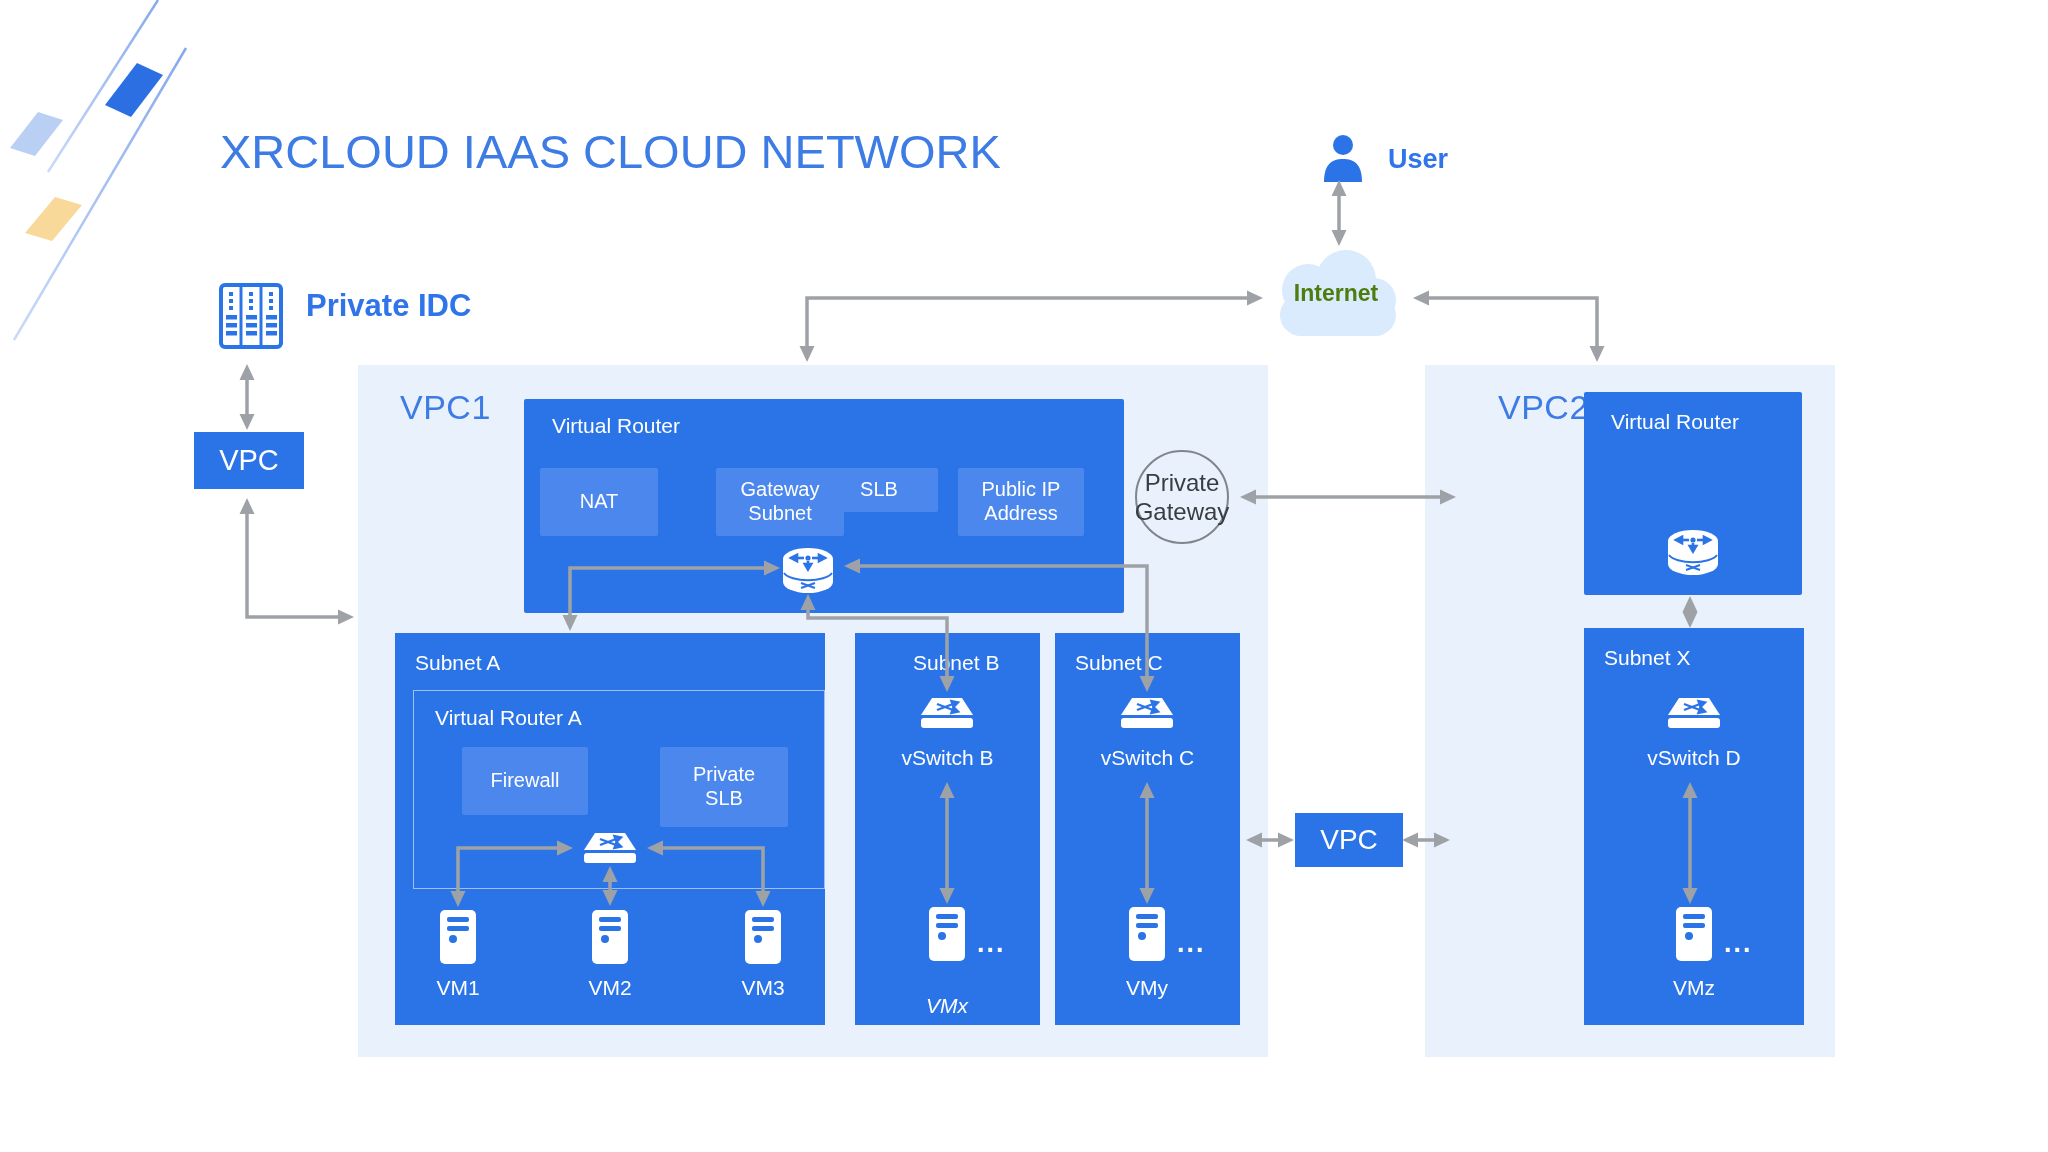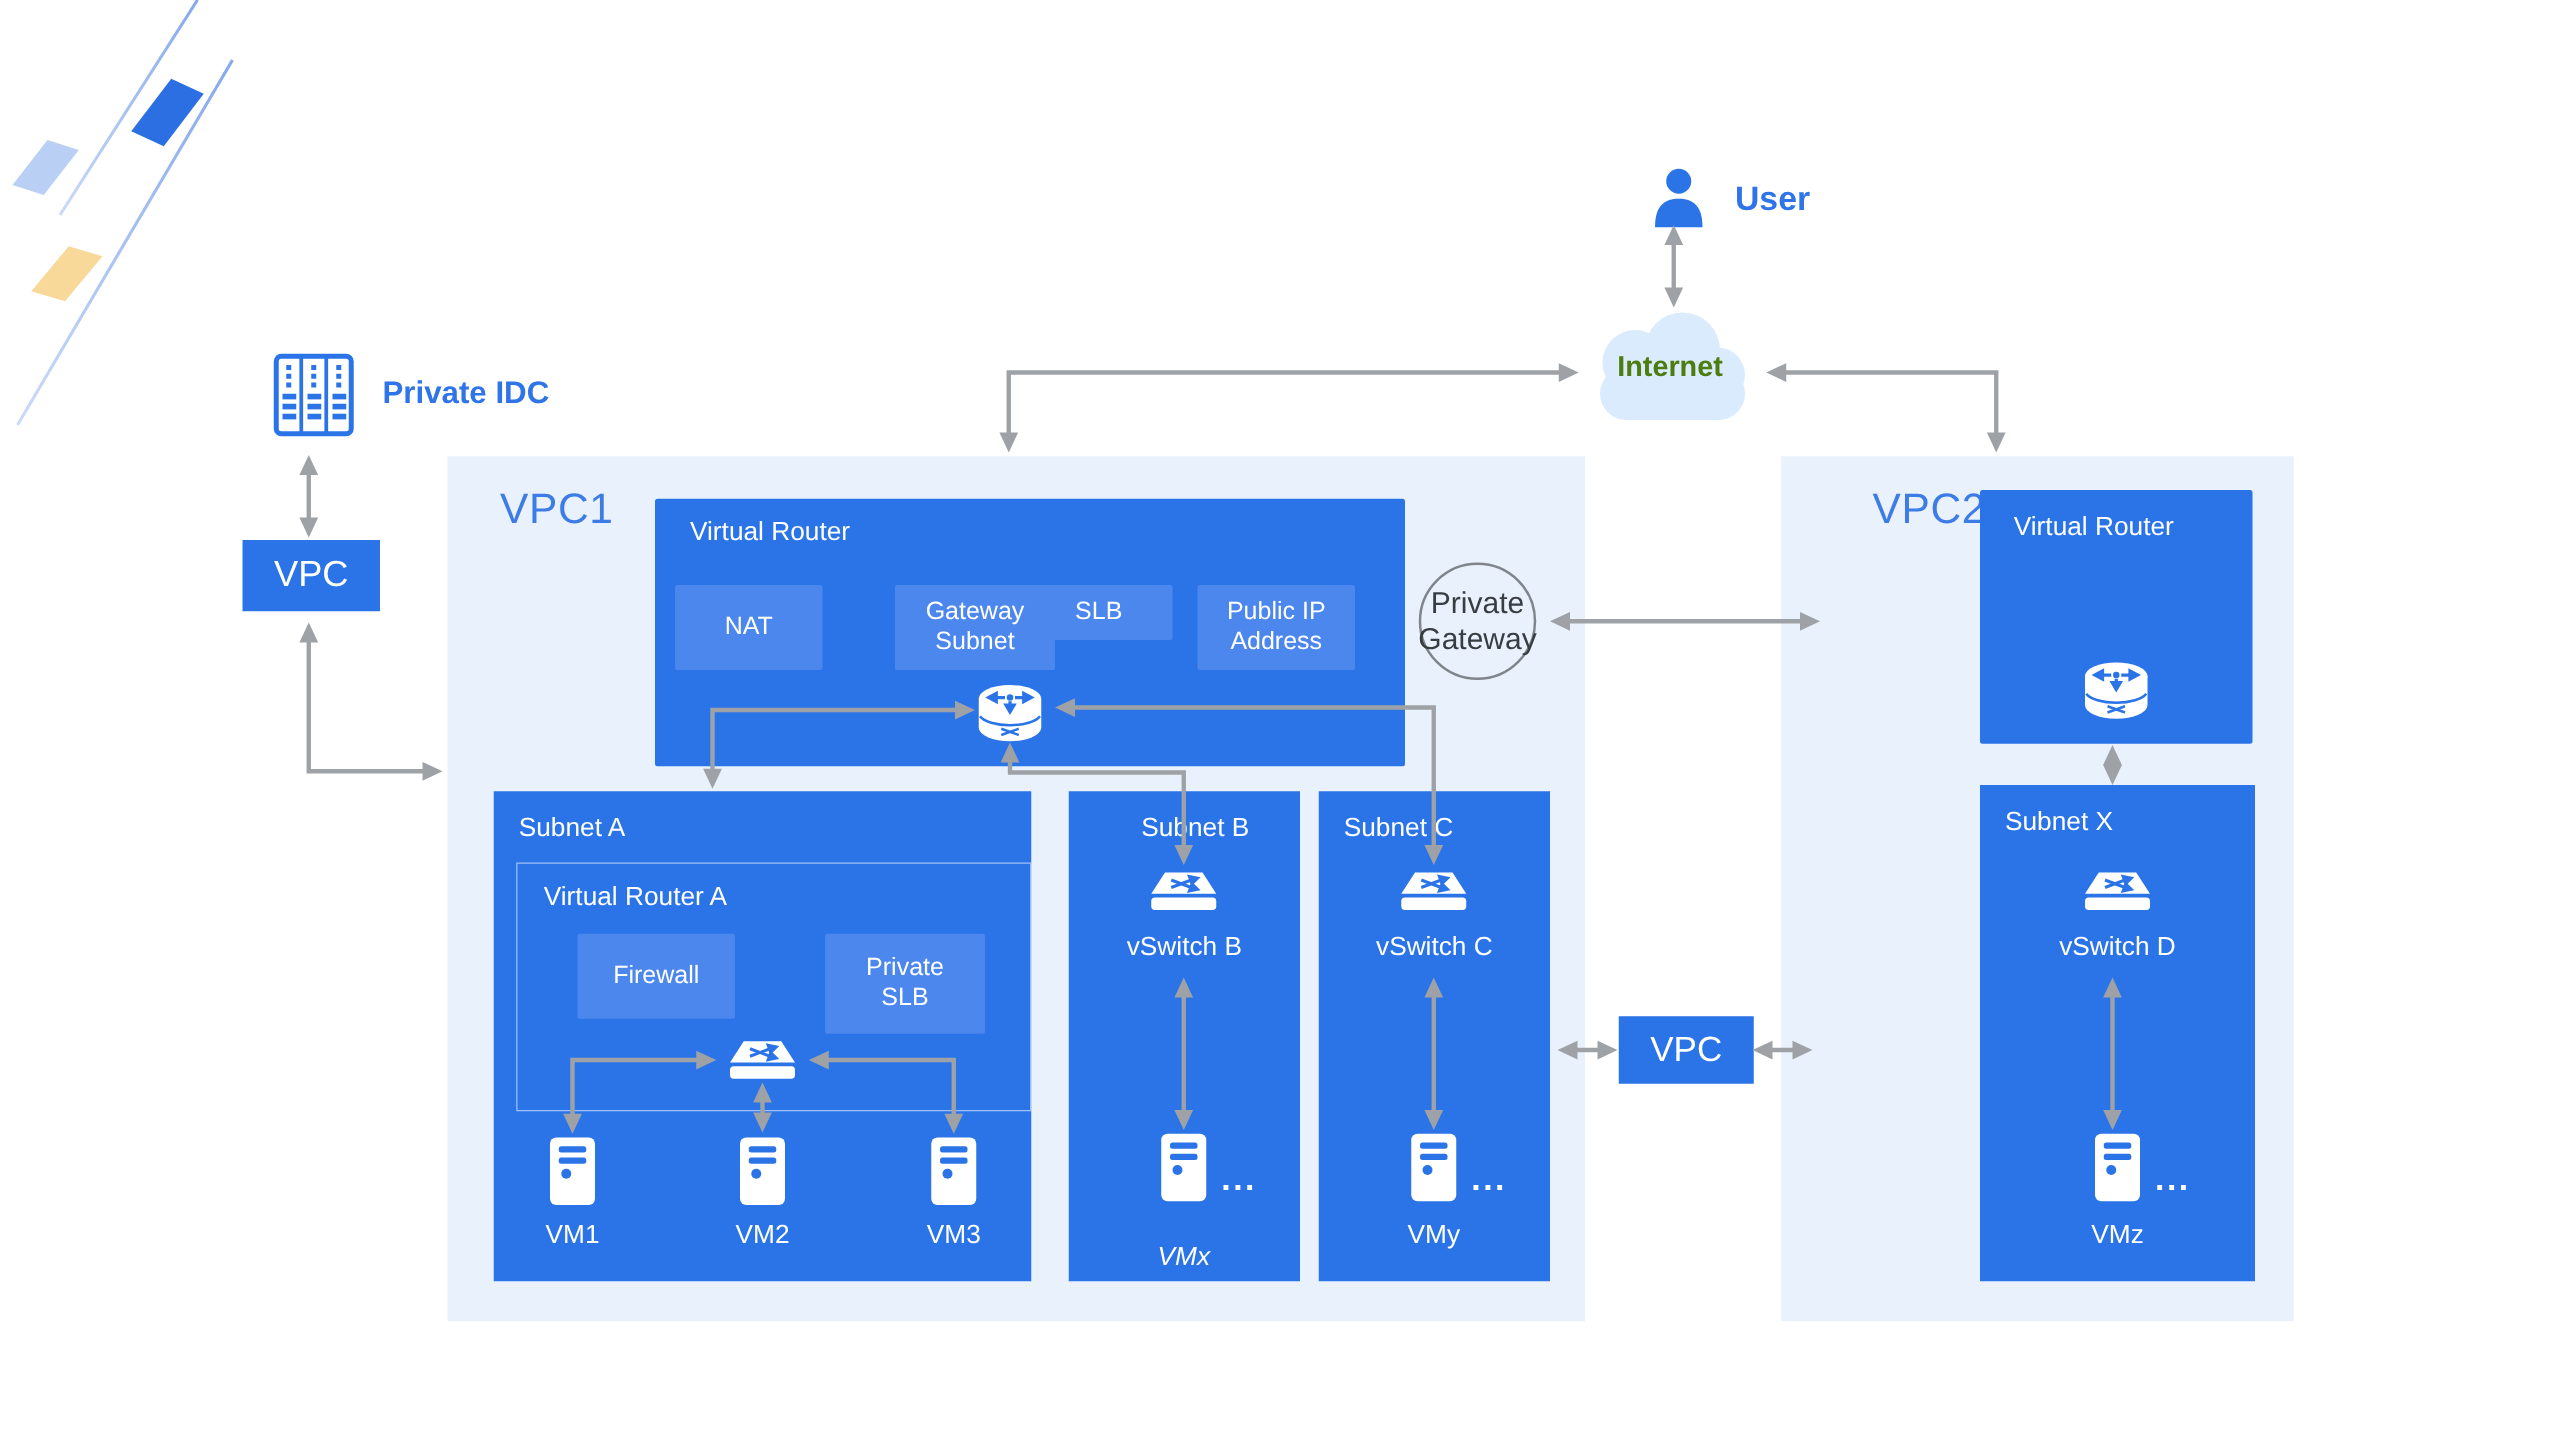--- a/index.html
+++ b/index.html
@@ -35,20 +35,21 @@
           <stop offset="1" stop-color="#CBDAF8"></stop>
       </linearGradient>
     </defs>
     <line x1="158" y1="0" x2="48" y2="172" stroke="url(#g1)" stroke-width="2.5"></line>
     <line x1="186" y1="48" x2="14" y2="340" stroke="url(#g1)" stroke-width="2.5"></line>
     <polygon points="105,105 137,63 163,75 131,117" fill="#2B6FE3"></polygon>
     <polygon points="10,148 38,112 63,120 35,156" fill="#B9CFF4"></polygon>
     <polygon points="25,233 55,197 82,205 52,241" fill="#F8D99A"></polygon>
   </svg>
 
+  <div class="abs" style="left:220px;top:124px;font-size:47px;font-weight:500;color:#3D7BE5;">XRCLOUD IAAS CLOUD NETWORK</div>
 
   <svg class="abs" style="left:1320px;top:134px" width="46" height="48" viewBox="0 0 46 48">
     <circle cx="23" cy="11" r="10" fill="#2B74E8"></circle>
     <path d="M4 48 C4 30 12 25 23 25 C34 25 42 30 42 48 Z" fill="#2B74E8"></path>
   </svg>
   <div class="abs" style="left:1388px;top:144px;font-size:27px;font-weight:600;color:#2F74E8;">User</div>
 
   <svg class="abs" style="left:1266px;top:244px" width="140" height="94" viewBox="0 0 140 94">
     <g fill="#D9EBFC">
       <circle cx="42" cy="46" r="26"></circle>
@@ -77,21 +78,21 @@
         <rect x="8" y="41" width="11" height="4.5"></rect>
         <rect x="8" y="49" width="11" height="4.5"></rect>
       <rect x="28" y="33" width="11" height="4.5"></rect>
         <rect x="28" y="41" width="11" height="4.5"></rect>
         <rect x="28" y="49" width="11" height="4.5"></rect>
       <rect x="48" y="33" width="11" height="4.5"></rect>
         <rect x="48" y="41" width="11" height="4.5"></rect>
         <rect x="48" y="49" width="11" height="4.5"></rect>
     </g>
   </svg>
-  <div class="abs" style="left:306px;top:300px;font-size:25px;font-weight:600;color:#2F74E8;">Private IDC</div>
+  <div class="abs" style="left:306px;top:288px;font-size:31px;font-weight:600;color:#2F74E8;">Private IDC</div>
 
   <div class="vpctag" style="left:194px;top:432px;width:110px;height:57px;">VPC</div>
 
   <div class="container" style="left:358px;top:365px;width:910px;height:692px;"></div>
   <div class="vpclabel" style="left:400px;top:388px;">VPC1</div>
 
   <div class="bluebox" style="left:524px;top:399px;width:600px;height:214px;border-radius:2px;"></div>
   <div class="boxtitle" style="left:552px;top:414px;">Virtual Router</div>
   <div class="chip" style="left:540px;top:468px;width:118px;height:68px;">NAT</div>
   <div class="chip" style="left:716px;top:468px;width:128px;height:68px;">Gateway Subnet</div>

